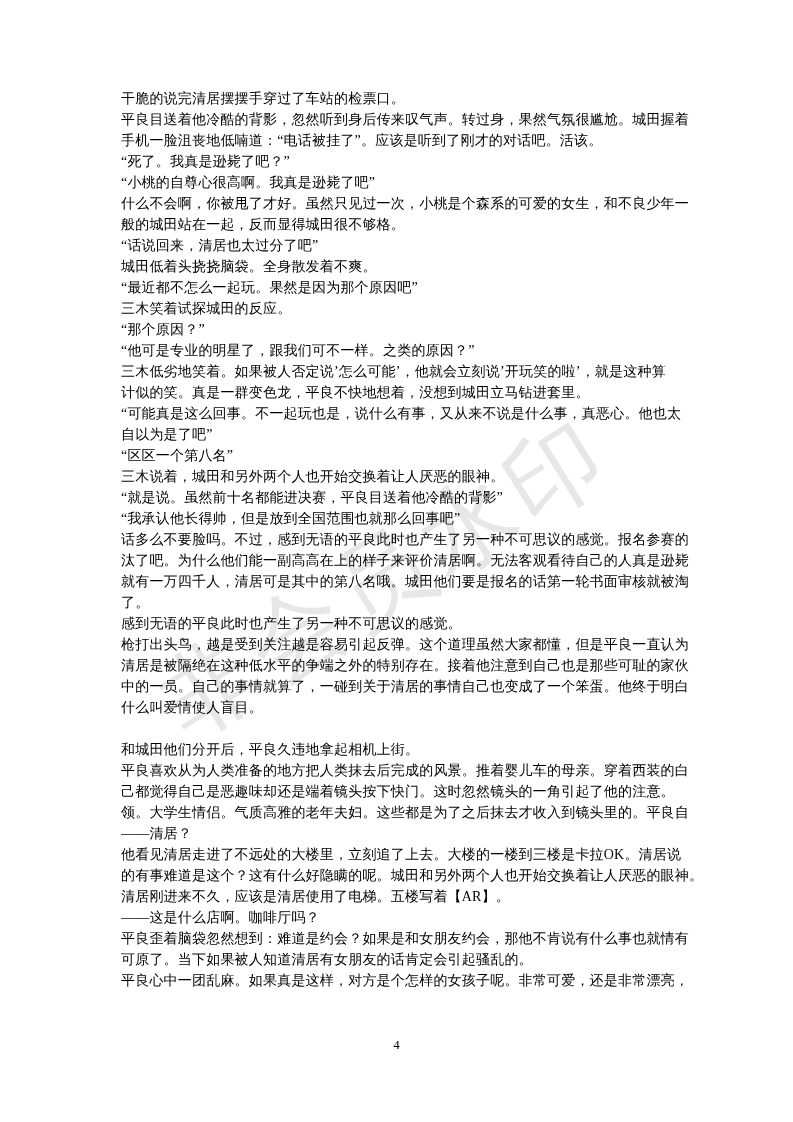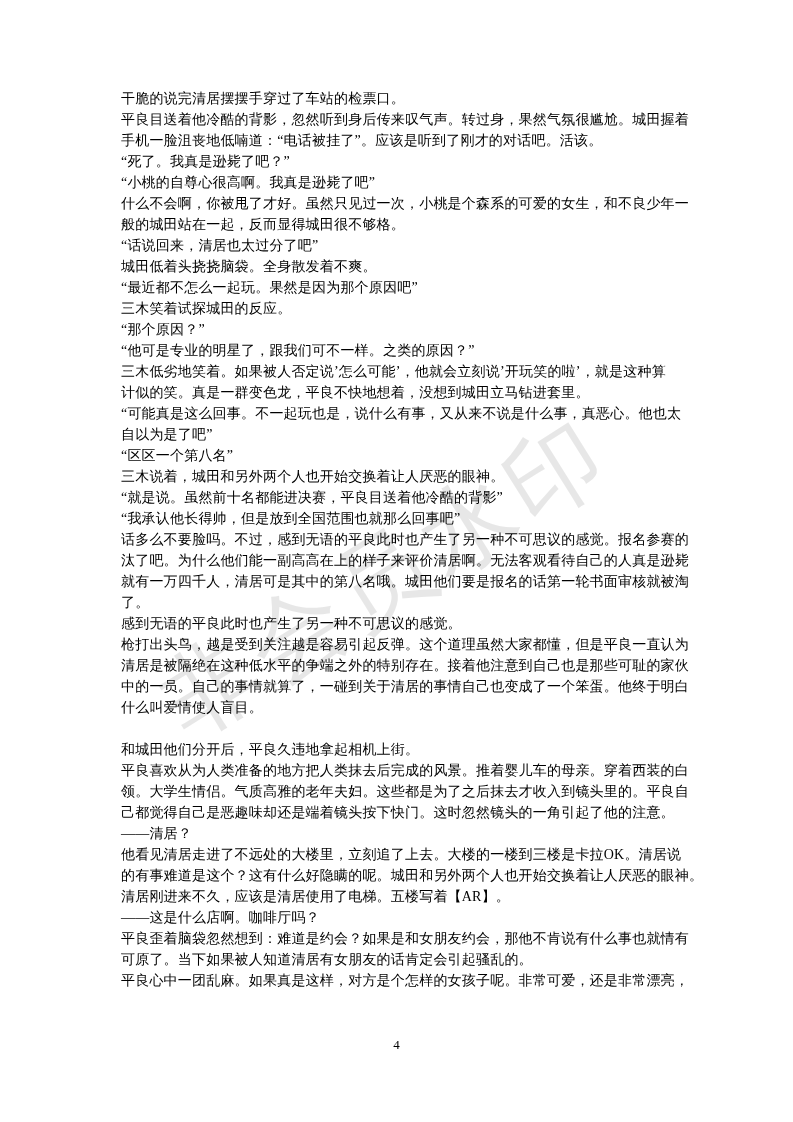--- a/index.html
+++ b/index.html
@@ -98,22 +98,22 @@
       <div class="line">就有一万四千人，清居可是其中的第八名哦。城田他们要是报名的话第一轮书面审核就被淘</div>
       <div class="line">了。</div>
       <div class="line">感到无语的平良此时也产生了另一种不可思议的感觉。</div>
       <div class="line">枪打出头鸟，越是受到关注越是容易引起反弹。这个道理虽然大家都懂，但是平良一直认为</div>
       <div class="line">清居是被隔绝在这种低水平的争端之外的特别存在。接着他注意到自己也是那些可耻的家伙</div>
       <div class="line">中的一员。自己的事情就算了，一碰到关于清居的事情自己也变成了一个笨蛋。他终于明白</div>
       <div class="line">什么叫爱情使人盲目。</div>
       <div class="line blank">&nbsp;</div>
       <div class="line">和城田他们分开后，平良久违地拿起相机上街。</div>
       <div class="line">平良喜欢从为人类准备的地方把人类抹去后完成的风景。推着婴儿车的母亲。穿着西装的白</div>
+      <div class="line">己都觉得自己是恶趣味却还是端着镜头按下快门。这时忽然镜头的一角引起了他的注意。</div>
       <div class="line">领。大学生情侣。气质高雅的老年夫妇。这些都是为了之后抹去才收入到镜头里的。平良自</div>
-      <div class="line">己都觉得自己是恶趣味却还是端着镜头按下快门。这时忽然镜头的一角引起了他的注意。</div>
       <div class="line">——清居？</div>
       <div class="line">他看见清居走进了不远处的大楼里，立刻追了上去。大楼的一楼到三楼是卡拉OK。清居说</div>
       <div class="line">的有事难道是这个？这有什么好隐瞒的呢。城田和另外两个人也开始交换着让人厌恶的眼神。</div>
       <div class="line">清居刚进来不久，应该是清居使用了电梯。五楼写着【AR】。</div>
       <div class="line">——这是什么店啊。咖啡厅吗？</div>
       <div class="line">平良歪着脑袋忽然想到：难道是约会？如果是和女朋友约会，那他不肯说有什么事也就情有</div>
       <div class="line">可原了。当下如果被人知道清居有女朋友的话肯定会引起骚乱的。</div>
       <div class="line">平良心中一团乱麻。如果真是这样，对方是个怎样的女孩子呢。非常可爱，还是非常漂亮，</div>
     </div>
   <div class="page-number">4</div>

